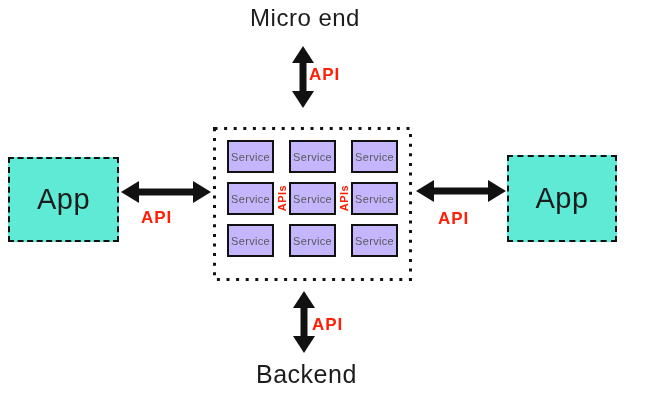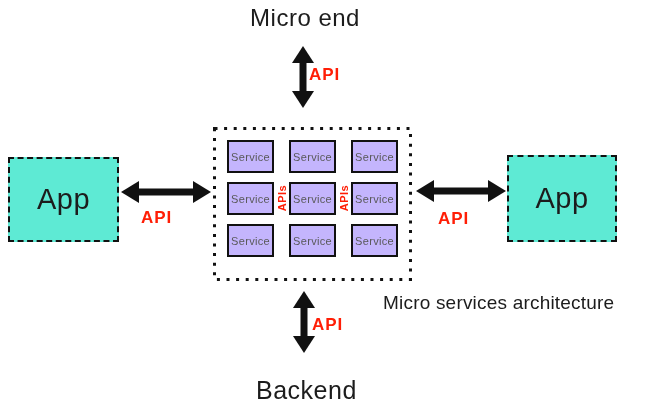--- a/index.html
+++ b/index.html
@@ -17,21 +17,21 @@
   }
   .abs { position: absolute; }
 
   .big-label {
     color: #1c1c1c;
     font-weight: 400;
     letter-spacing: 0.5px;
     white-space: nowrap;
   }
   .front-end-label { left: 225px; top: 4px; width: 160px; text-align: center; font-size: 24px; }
-  .backend-label   { left: 256px; top: 360px; font-size: 25px; margin-top: 16px; }
+  .backend-label   { left: 256px; top: 360px; font-size: 25px; }
   .micro-label     { left: 383px; top: 292px; font-size: 19px; letter-spacing: 0.2px; }
 
   .app-box {
     border: 2px dashed #111111;
     background: #5eead4;
     display: flex;
     align-items: center;
     justify-content: center;
   }
   .app-box-left  { left: 8px;   top: 157px; width: 107px; height: 81px; }
@@ -179,15 +179,14 @@
     <svg class="arrow-svg" width="26" height="62" viewBox="0 0 26 62">
       <polygon points="13,0 2,17 24,17" fill="#111111"></polygon>
       <rect x="9.5" y="14" width="7" height="34" fill="#111111"></rect>
       <polygon points="13,62 2,45 24,45" fill="#111111"></polygon>
     </svg>
   </div>
   <div class="abs api-label api-bottom">API</div>
 
   <div class="abs big-label backend-label">Backend</div>
 
-  <div class="abs big-label micro-label">Micro services architecture</div>
 
 </div>
 
 </body></html>

